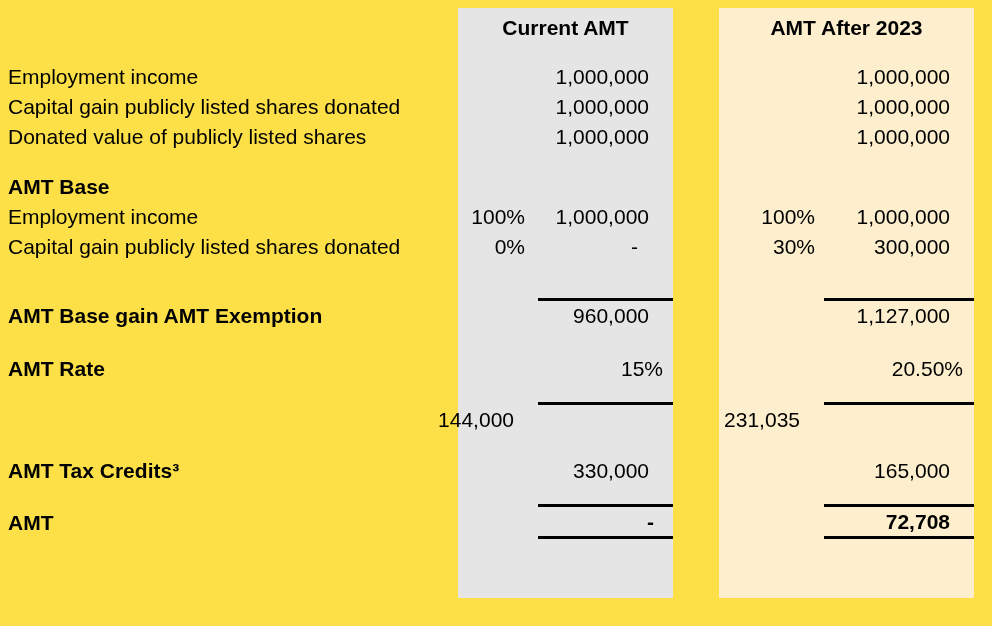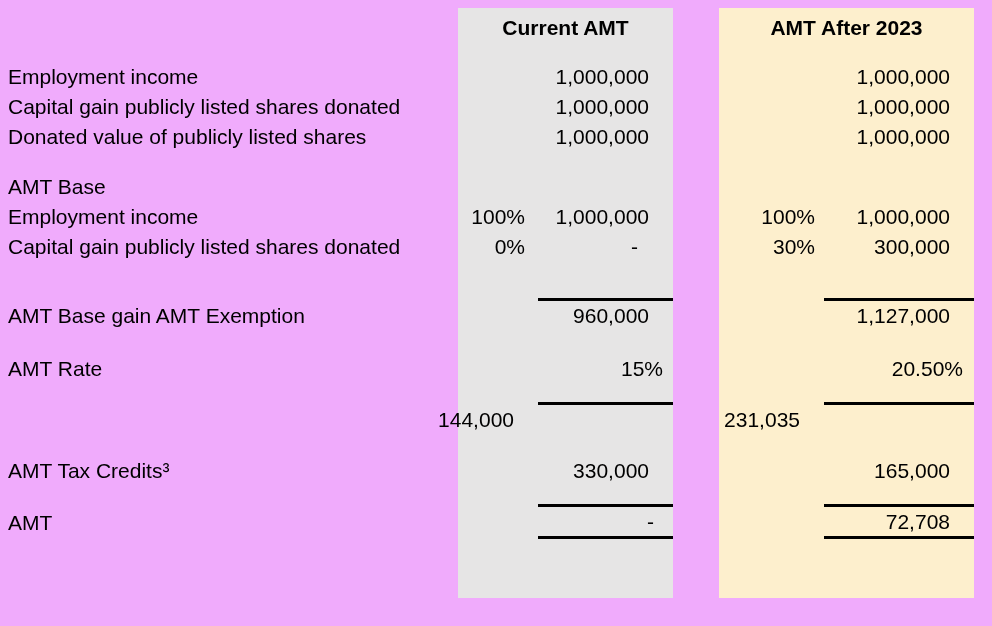--- a/index.html
+++ b/index.html
@@ -6,21 +6,21 @@
   html, body { background: #ffffff; }
   body {
     font-family: "Liberation Sans", sans-serif;
     font-size: 21px;
     color: #000000;
   }
   .canvas {
     position: relative;
     width: 992px;
     height: 626px;
-    background: #f0abfc;
+    background: #fde047;
     overflow: hidden;
   }
   
   .col-bg {
     position: absolute;
     top: 8px;
     height: 590px;
     z-index: 0;
   }
   .col-bg-current { left: 458px; width: 215px; background: var(--bg-current, #E6E5E5); }
@@ -42,21 +42,21 @@
   .gv   { padding-right: 24px; justify-content: flex-end; }
   .gap  { }
   .yp   { padding-right: 9px;  justify-content: flex-end; }
   .yv   { padding-right: 24px; justify-content: flex-end; }
 
   .gv.pct  { padding-right: 10px; }
   .yv.pct  { padding-right: 11px; }
   .gv.dash { padding-right: 35px; }
   .gv.dash-b { padding-right: 19px; }
 
-  .b { font-weight: 400; }
+  .b { font-weight: 700; }
 
   .hdr-cur { grid-column: 2 / 4; justify-content: center; font-weight: 700; padding: 0; }
   .hdr-aft { grid-column: 5 / 7; justify-content: center; font-weight: 700; padding: 0; }
 
   .line { border-bottom: 3px solid var(--line-color, #000000); }
 </style>
 </head>
 <body>
 
 <div class="canvas">

